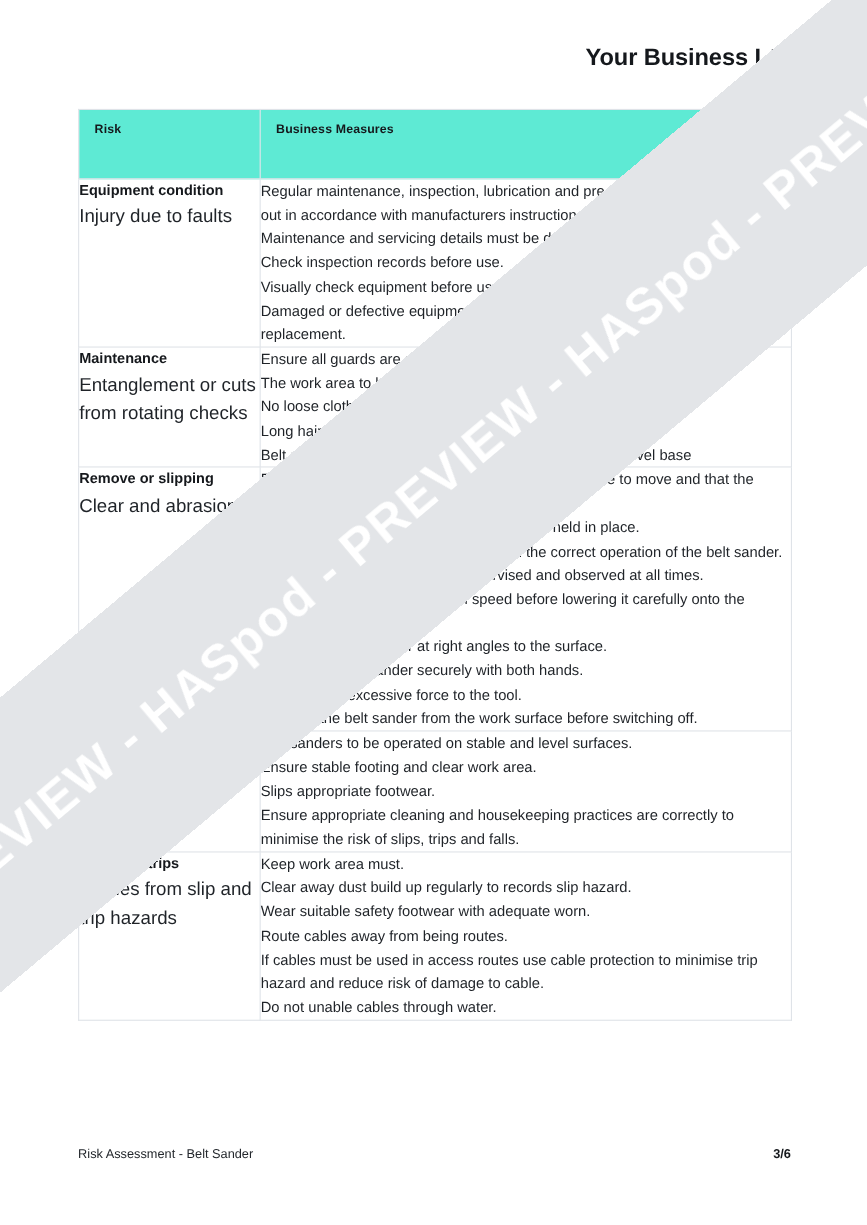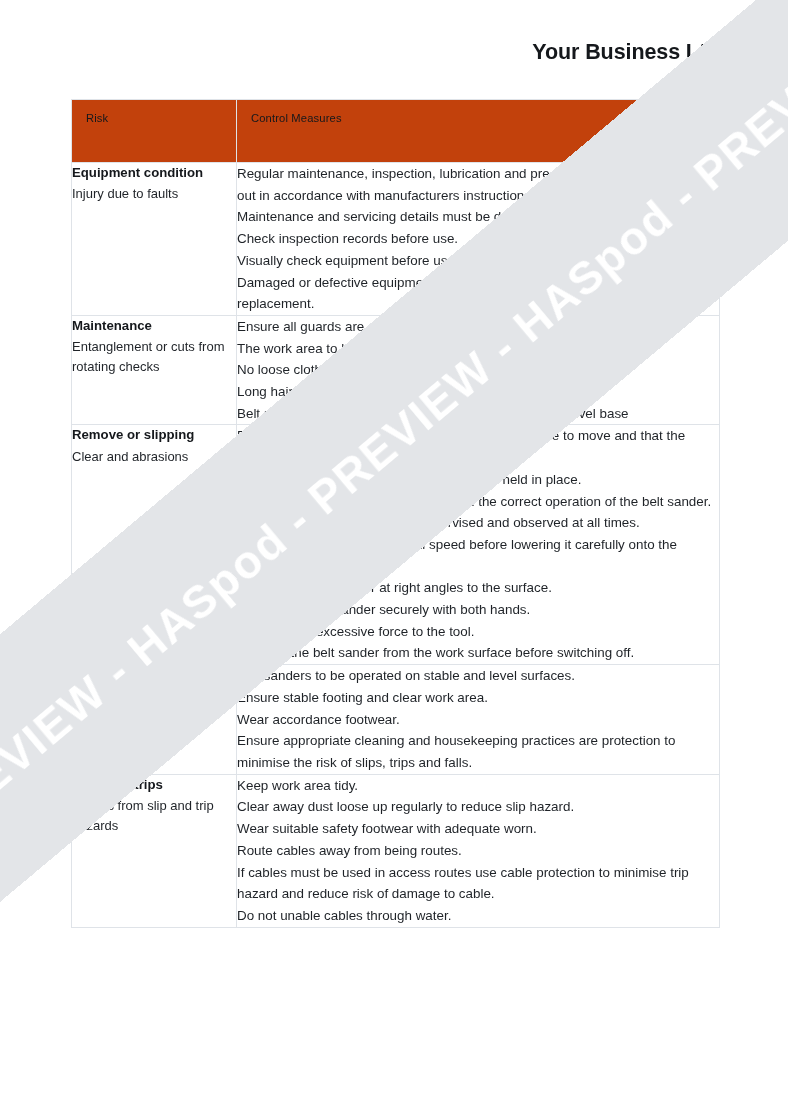--- a/index.html
+++ b/index.html
@@ -53,45 +53,45 @@
 
   .risk-table th,
   .risk-table td {
     border: 1px solid #dfe3e8;
     vertical-align: top;
     text-align: left;
     padding: 0;
   }
 
   .risk-table thead th {
-    background: #c2410c;
+    background: #5eead4;
     height: 40px;
     padding: 12px 14px 10px 14px;
     font-size: 11.2px;
-    font-weight: normal;
+    font-weight: bold;
     color: #15181c;
     letter-spacing: 0.15px;
   }
 
   .cell-risk {
     padding: 14px 14px 16px 14px;
   }
   .cell-ctrl {
     padding: 13px 16px 15px 11px;
   }
 
   .risk-title {
     font-size: 13.2px;
     font-weight: bold;
     color: #15181c;
     line-height: 1.46;
     margin-bottom: 2px;
   }
   .risk-desc {
-    font-size: 13px;
+    font-size: 17px;
     font-weight: normal;
     color: #1f2328;
     line-height: 1.52;
   }
   .ctrl-line {
     font-size: 13.4px;
     color: #1f2328;
     line-height: 1.62;
   }
 
@@ -168,21 +168,21 @@
   </div>
 
   <table class="risk-table">
     <colgroup>
       <col class="c-risk">
       <col class="c-ctrl">
     </colgroup>
     <thead>
       <tr>
         <th>Risk</th>
-        <th>Control Measures</th>
+        <th>Business Measures</th>
       </tr>
     </thead>
     <tbody>
 
     <tr>
           <td class="cell-risk">
             <div class="risk-title">Equipment condition</div>
             <div class="risk-desc">Injury due to faults</div>
           </td>
           <td class="cell-ctrl">
@@ -224,41 +224,45 @@
           </td>
         </tr>
         <tr>
           <td class="cell-risk">
             <div class="risk-title">Stability</div>
             <div class="risk-desc">Injury from unstable surfaces</div>
           </td>
           <td class="cell-ctrl">
             <div class="ctrl-line">Belt sanders to be operated on stable and level surfaces.</div>
             <div class="ctrl-line">Ensure stable footing and clear work area.</div>
-            <div class="ctrl-line">Wear accordance footwear.</div>
-            <div class="ctrl-line">Ensure appropriate cleaning and housekeeping practices are protection to minimise the risk of slips, trips and falls.</div>
+            <div class="ctrl-line">Slips appropriate footwear.</div>
+            <div class="ctrl-line">Ensure appropriate cleaning and housekeeping practices are correctly to minimise the risk of slips, trips and falls.</div>
           </td>
         </tr>
         <tr>
           <td class="cell-risk">
             <div class="risk-title">Slips and trips</div>
             <div class="risk-desc">Injuries from slip and trip hazards</div>
           </td>
           <td class="cell-ctrl">
-            <div class="ctrl-line">Keep work area tidy.</div>
-            <div class="ctrl-line">Clear away dust loose up regularly to reduce slip hazard.</div>
+            <div class="ctrl-line">Keep work area must.</div>
+            <div class="ctrl-line">Clear away dust build up regularly to records slip hazard.</div>
             <div class="ctrl-line">Wear suitable safety footwear with adequate worn.</div>
             <div class="ctrl-line">Route cables away from being routes.</div>
             <div class="ctrl-line">If cables must be used in access routes use cable protection to minimise trip hazard and reduce risk of damage to cable.</div>
             <div class="ctrl-line">Do not unable cables through water.</div>
           </td>
         </tr>
       </tbody>
   </table>
 
+  <div class="doc-footer">
+    <div class="footer-title">Risk Assessment - Belt Sander</div>
+    <div class="footer-page">3/6</div>
+  </div>
 
 </div>
 
 <div class="wm-layer">
   <div class="wm-blur"></div>
   <div class="wm-band">
     <span class="wm-text">HASpod - PREVIEW - HASpod - PREVIEW - HASpod - PREVIEW - HASpod</span>
   </div>
 </div>
 

